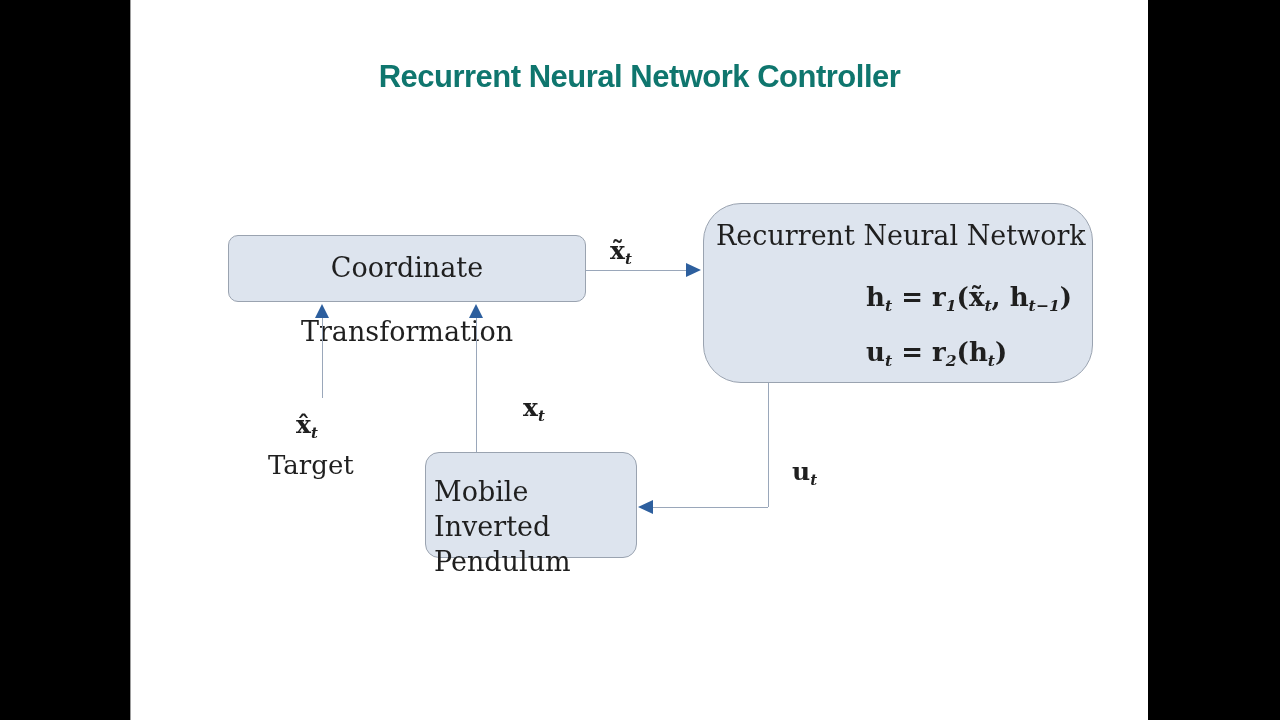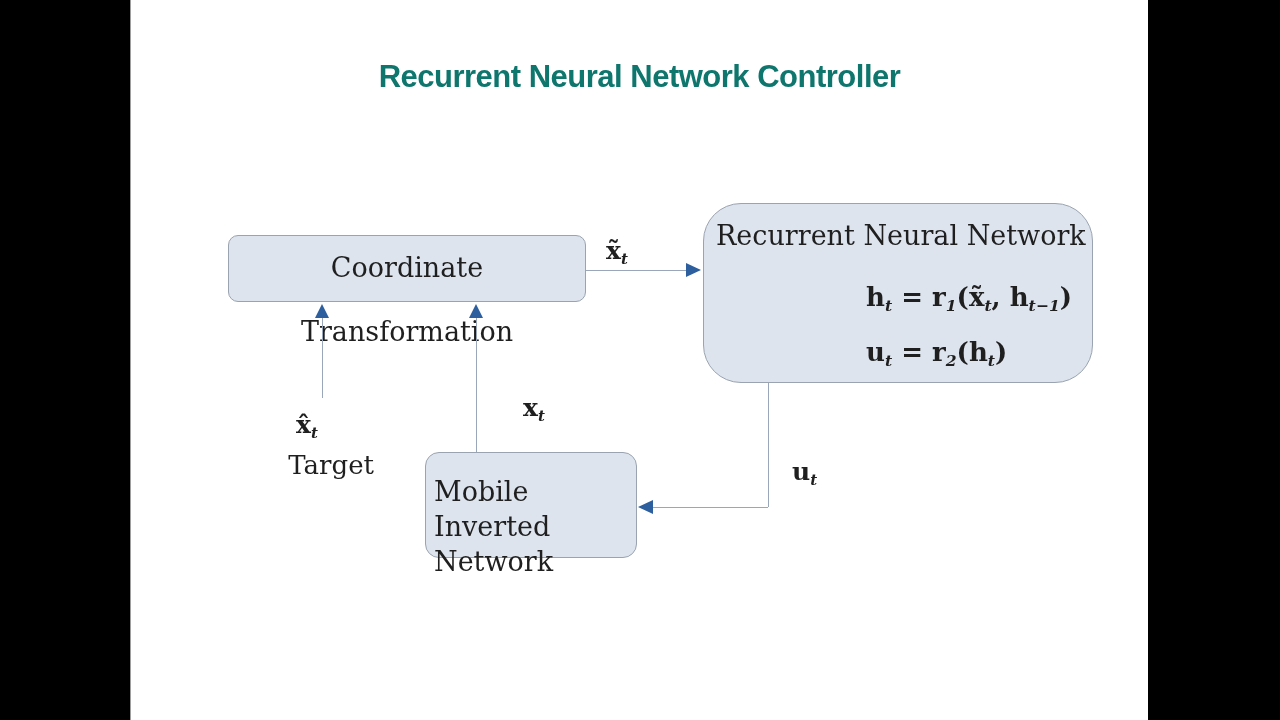--- a/index.html
+++ b/index.html
@@ -36,25 +36,25 @@
   #head-xtilde{left:686px;top:263px;border-top:7px solid transparent;
                border-bottom:7px solid transparent;border-left:15px solid #2d5f9e;}
   #head-xhat{left:315px;top:304px;border-left:7px solid transparent;
              border-right:7px solid transparent;border-bottom:14px solid #2d5f9e;}
   #head-x{left:469px;top:304px;border-left:7px solid transparent;
           border-right:7px solid transparent;border-bottom:14px solid #2d5f9e;}
   #head-u{left:638px;top:500px;border-top:7px solid transparent;
           border-bottom:7px solid transparent;border-right:15px solid #2d5f9e;}
 
   .math-label{position:absolute;font-weight:bold;font-size:25px;white-space:nowrap;}
-  #label-xtilde{left:590px;top:236px;width:54px;text-align:center;}
+  #label-xtilde{left:610px;top:236px;width:54px;text-align:left;}
   #label-xhat{left:296px;top:410px;width:52px;text-align:left;}
   #label-x{left:487px;top:393px;margin-left:36px;}
   #label-u{left:792px;top:457px;}
-  #label-target{position:absolute;left:268px;top:450px;width:106px;text-align:right;font-size:26px;}
+  #label-target{position:absolute;left:268px;top:450px;width:106px;text-align:left;font-size:26px;}
 
   .sub{font-size:0.6em;font-style:italic;vertical-align:-0.3em;}
 </style>
 </head>
 <body>
 
 <div id="stage">
 
   <div class="letterbox" id="bar-left"></div>
   <div class="letterbox" id="bar-right"></div>
@@ -67,21 +67,21 @@
   </div>
 
   <div class="box" id="box-rnn">
     <div id="rnn-heading">Recurrent Neural Network</div>
     <div class="rnn-eq" id="rnn-eq1"><span>h</span><span class="sub">t</span><span> = </span><span>r</span><span class="sub">1</span><span>(</span><span>x̃</span><span class="sub">t</span><span>, </span><span>h</span><span class="sub">t−1</span><span>)</span></div>
     <div class="rnn-eq" id="rnn-eq2"><span>u</span><span class="sub">t</span><span> = </span><span>r</span><span class="sub">2</span><span>(</span><span>h</span><span class="sub">t</span><span>)</span></div>
   </div>
 
   <div class="box" id="box-mip">
     <div>Mobile Inverted</div>
-    <div>Network</div>
+    <div>Pendulum</div>
   </div>
 
   <div class="line" id="line-xtilde"></div>
   <div class="head" id="head-xtilde"></div>
   <div class="math-label" id="label-xtilde"><span>x̃</span><span class="sub">t</span></div>
 
   <div class="line" id="line-xhat"></div>
   <div class="head" id="head-xhat"></div>
   <div class="math-label" id="label-xhat"><span>x̂</span><span class="sub">t</span></div>
   <div id="label-target">Target</div>

